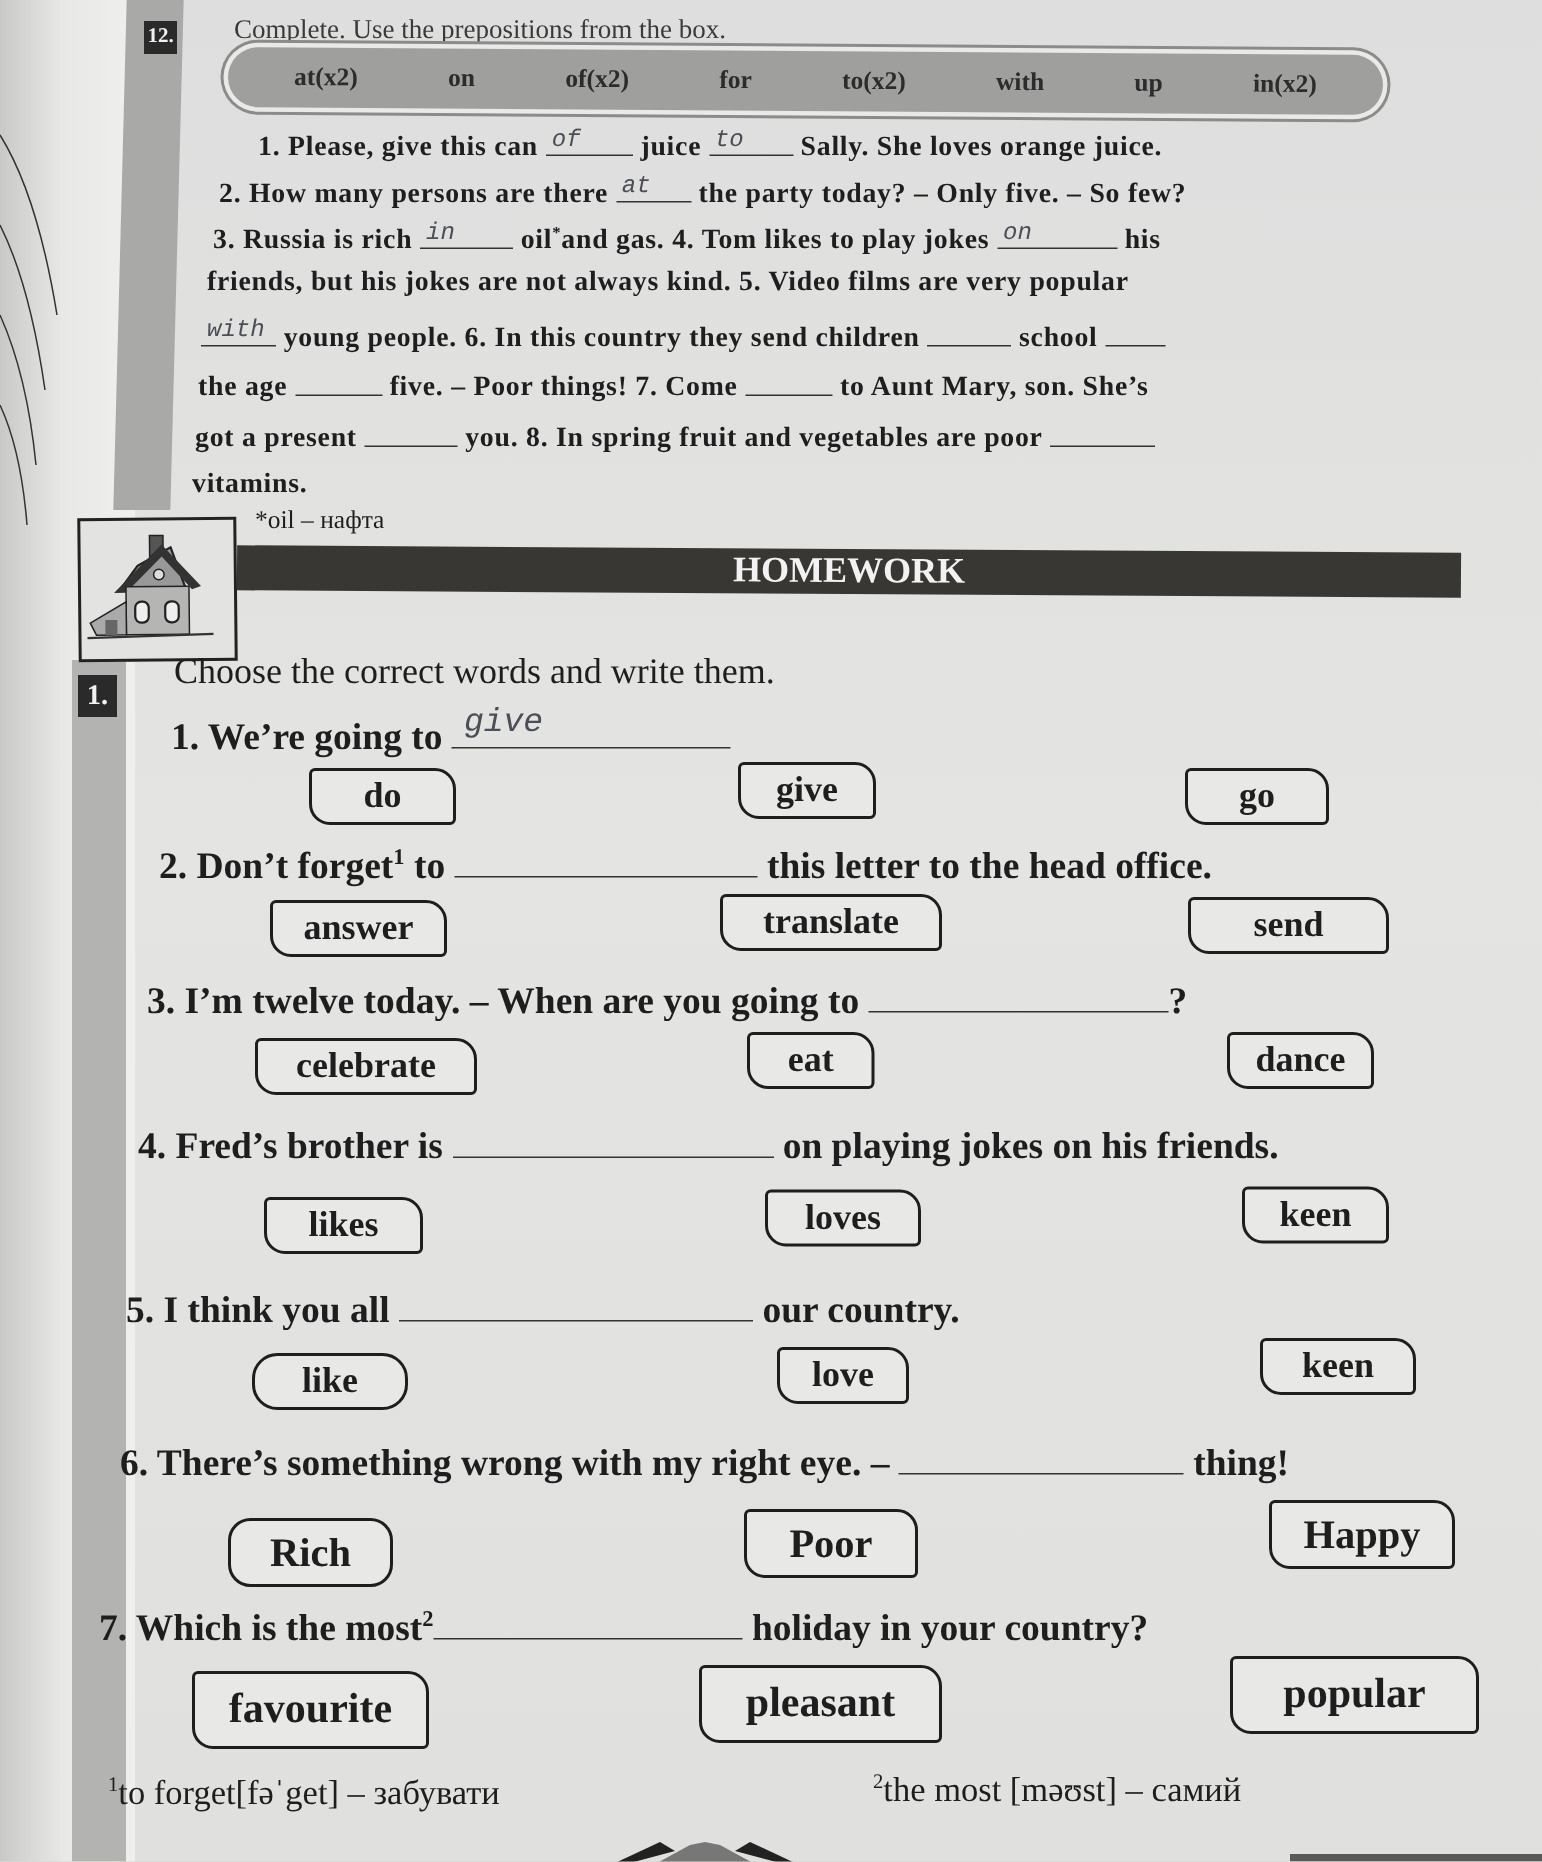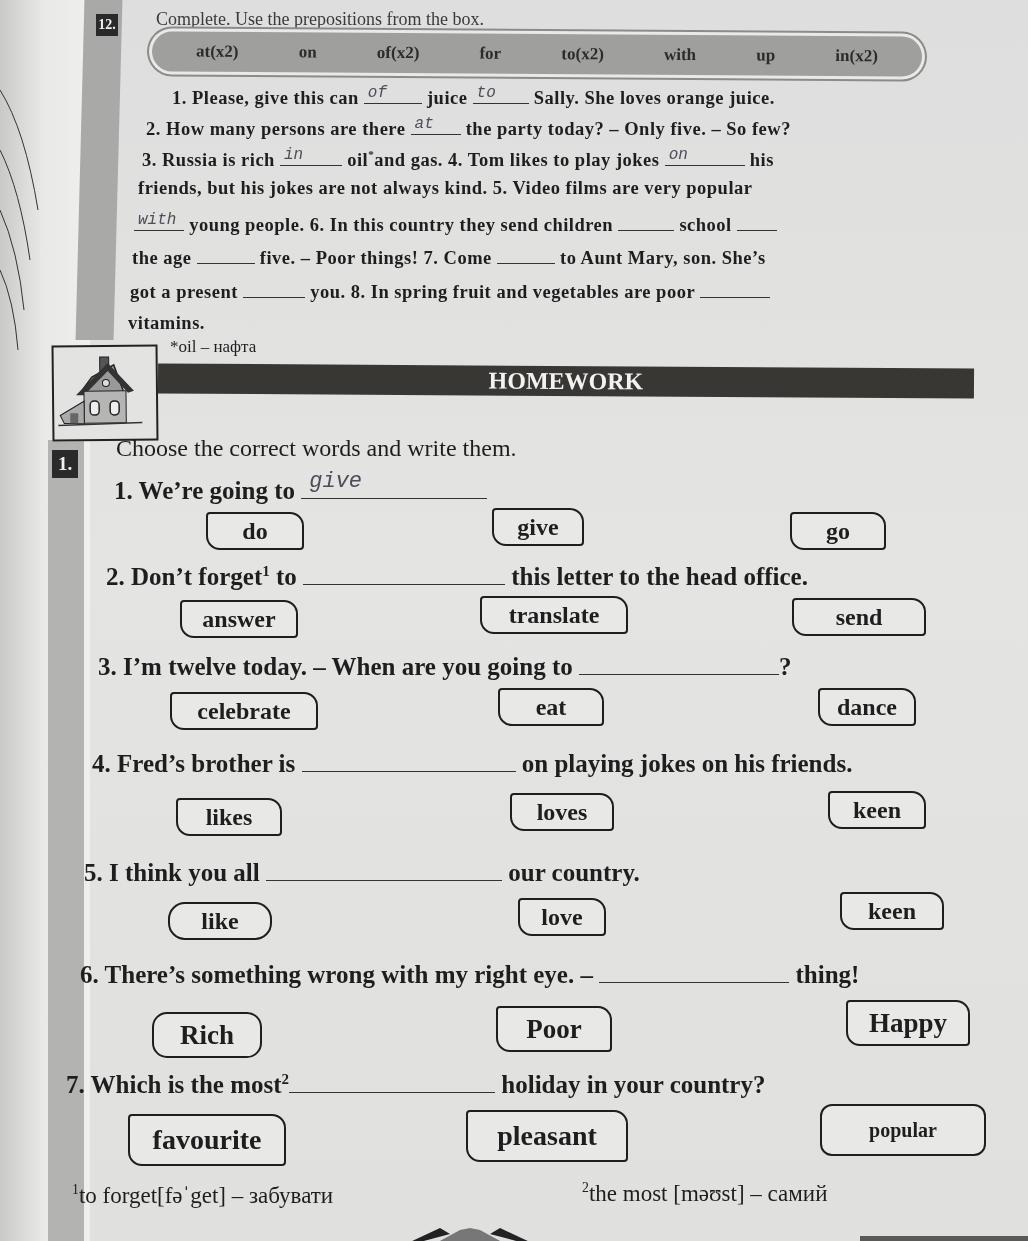--- a/index.html
+++ b/index.html
@@ -166,21 +166,21 @@
   <span>2. Don’t forget</span><span class="sup">1</span><span> to </span><span class="blank" style="width:202px;"></span><span> this letter to the head office.</span>
 </div>
 <div class="opt" style="left:180px;top:600px;width:118px;">answer</div>
 <div class="opt" style="left:480px;top:596px;width:148px;">translate</div>
 <div class="opt" style="left:792px;top:598px;width:134px;">send</div>
 
 <div class="q" style="left:98px;top:648px;">
   <span>3. I’m twelve today. – When are you going to </span><span class="blank" style="width:200px;"></span><span>?</span>
 </div>
 <div class="opt" style="left:170px;top:692px;width:148px;">celebrate</div>
-<div class="opt" style="left:498px;top:688px;width:106px;">eat</div>
+<div class="opt" style="left:498px;top:688px;width:85px;">eat</div>
 <div class="opt" style="left:818px;top:688px;width:98px;">dance</div>
 
 <div class="q" style="left:92px;top:745px;">
   <span>4. Fred’s brother is </span><span class="blank" style="width:214px;"></span><span> on playing jokes on his friends.</span>
 </div>
 <div class="opt" style="left:176px;top:798px;width:106px;">likes</div>
 <div class="opt" style="left:510px;top:793px;width:104px;">loves</div>
 <div class="opt" style="left:828px;top:791px;width:98px;">keen</div>
 
 <div class="q" style="left:84px;top:854px;">
@@ -195,21 +195,21 @@
 </div>
 <div class="opt" style="left:152px;top:1012px;width:110px;height:46px;font-size:27px;border-radius:15px;">Rich</div>
 <div class="opt" style="left:496px;top:1006px;width:116px;height:46px;font-size:27px;">Poor</div>
 <div class="opt" style="left:846px;top:1000px;width:124px;height:46px;font-size:27px;">Happy</div>
 
 <div class="q" style="left:66px;top:1066px;">
   <span>7. Which is the most</span><span class="sup">2</span><span class="blank" style="width:206px;"></span><span> holiday in your country?</span>
 </div>
 <div class="opt" style="left:128px;top:1114px;width:158px;height:52px;font-size:28px;">favourite</div>
 <div class="opt" style="left:466px;top:1110px;width:162px;height:52px;font-size:28px;">pleasant</div>
-<div class="opt" style="left:820px;top:1104px;width:166px;height:52px;font-size:20px;border-radius:12px;">popular</div>
+<div class="opt" style="left:820px;top:1104px;width:166px;height:52px;font-size:28px;">popular</div>
 
 <div class="footnote" style="left:72px;top:1182px;font-size:23px;">
   <span class="sup">1</span><span>to forget[fəˈget] – забувати</span>
 </div>
 <div class="footnote" style="left:582px;top:1180px;font-size:23px;">
   <span class="sup">2</span><span>the most  [məʊst] – самий</span>
 </div>
 
 <svg class="bottom-deco" width="120" height="14">
   <polygon points="0,14 30,0 40,6 10,14" fill="#222"></polygon>

